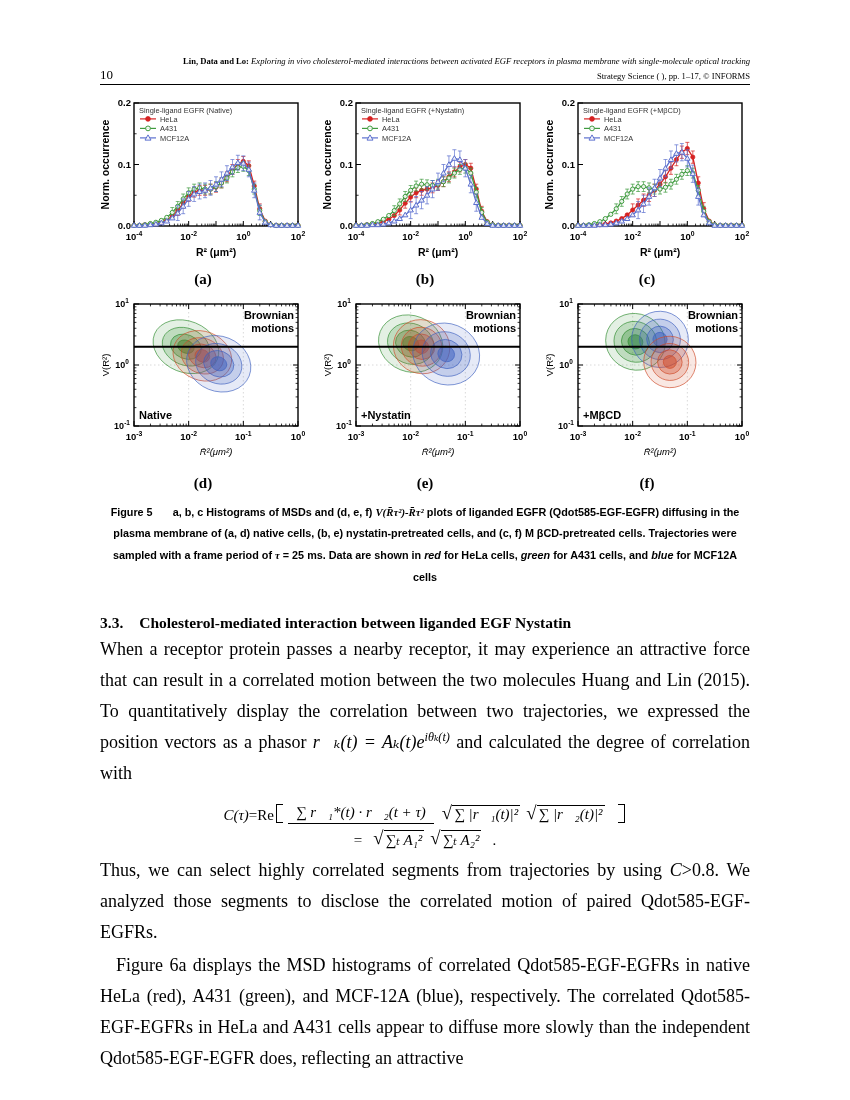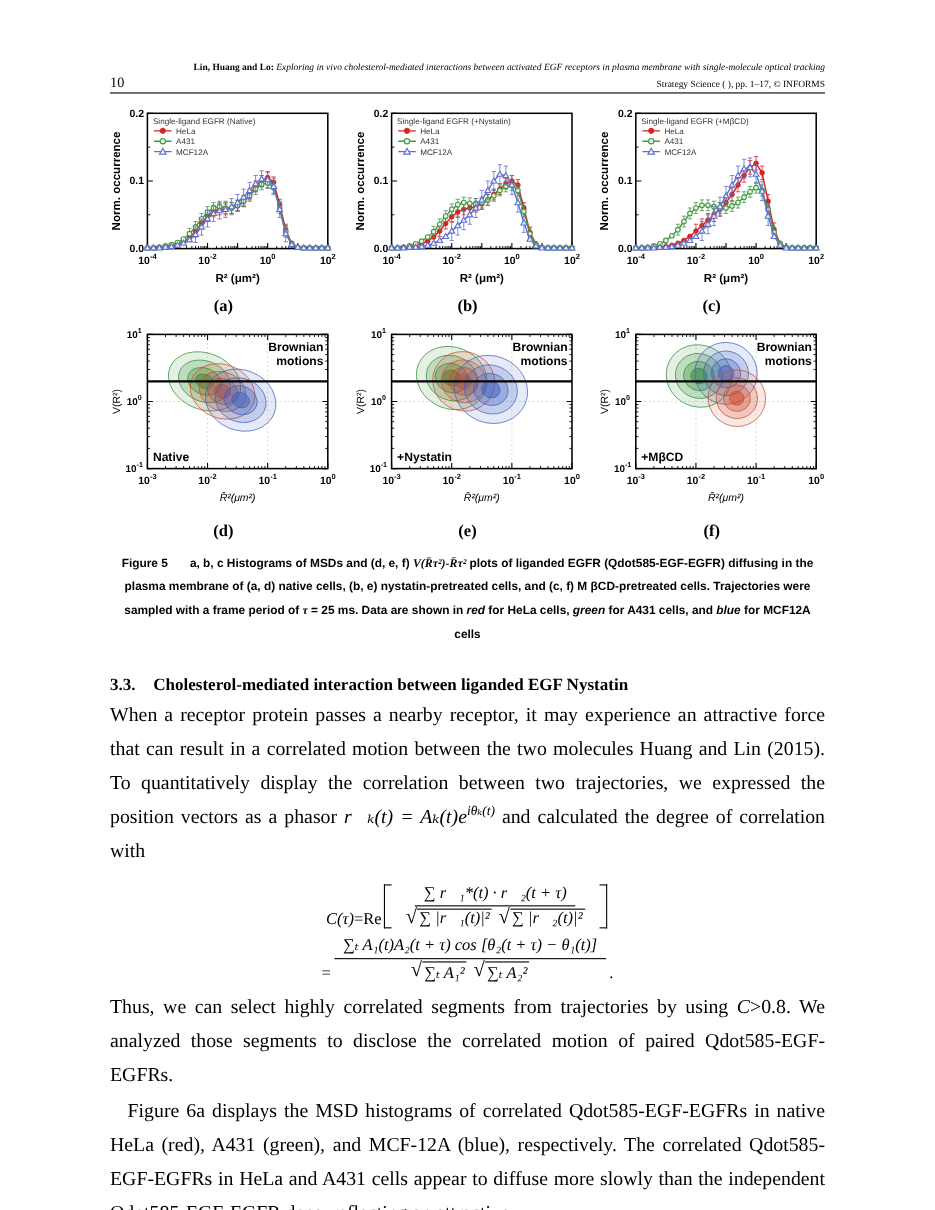--- a/index.html
+++ b/index.html
@@ -37,39 +37,39 @@
   .section-heading .sec-num{margin-right:16px;margin-top:27px;}
   .body-p{margin:2px 0 0 0;font-size:18px;line-height:1.72;text-align:justify;}
   .body-p.indent{text-indent:16px;}
   .imath{font-style:italic;}
   .imath sup{font-size:0.68em;}
   
   .equation{margin:14px auto 6px auto;display:flex;flex-direction:column;align-items:center;
     font-family:"Liberation Serif","DejaVu Serif",serif;font-size:15px;}
   .eqrow{display:flex;align-items:flex-end;}
   .eq-it{font-style:italic;}
-  .frac{display:inline-flex;flex-direction:column;align-items:center;margin:0 3px;}
+  .frac{display:inline-flex;flex-direction:row;align-items:center;margin:0 3px;}
   .frac .num{padding:1px 8px 2px 8px;border-bottom:1.2px solid #000;display:flex;align-items:center;gap:5px;}
   .frac .den{padding:2px 8px 0 8px;display:flex;align-items:center;gap:6px;}
   .sqrt{display:inline-flex;align-items:flex-start;}
   .rsign{font-style:normal;font-size:1.25em;line-height:1;transform:translateY(-1px);}
   .radicand{border-top:1.1px solid #000;padding:0 2px;font-style:italic;}
   .brack{width:6px;align-self:stretch;margin:1px 2px;}
   .brack.l{border-left:1.5px solid #000;border-top:1.5px solid #000;border-bottom:1.5px solid #000;}
   .brack.r{border-right:1.5px solid #000;border-top:1.5px solid #000;border-bottom:1.5px solid #000;}
   .eqrow2{margin-top:4px;}
 </style>
 </head>
 <body>
 
 <div class="page">
 
   <header>
     <div class="hdr-line1">
-      <span class="hdr-authors">Lin, Huang and Lo:</span>
+      <span class="hdr-authors">Lin, Data and Lo:</span>
       <span class="hdr-title">Exploring in vivo cholesterol-mediated interactions between activated EGF receptors in plasma membrane with single-molecule optical tracking</span>
     </div>
     <div class="hdr-line2">
       <span class="hdr-pagenum">10</span>
       <span class="hdr-journal">Strategy Science ( ), pp. 1–17, © INFORMS</span>
     </div>
     <div class="hdr-rule"></div>
   </header>
 
   <section class="figure">
@@ -1453,23 +1453,20 @@
               <span class="rsign">√</span>
               <span class="radicand">∑ |r⃗₂(t)|²</span>
             </span>
         </span>
       </span>
       <span class="brack r"></span>
     </div>
     <div class="eqrow eqrow2">
       <span>=</span>
       <span class="frac">
-        <span class="num">
-            <span class="eq-it">∑ₜ A₁(t)A₂(t + τ) cos [θ₂(t + τ) − θ₁(t)]</span>
-          </span>
         <span class="den">
           <span class="sqrt">
               <span class="rsign">√</span>
               <span class="radicand">∑ₜ A₁²</span>
             </span>
           <span class="sqrt">
               <span class="rsign">√</span>
               <span class="radicand">∑ₜ A₂²</span>
             </span>
         </span>

